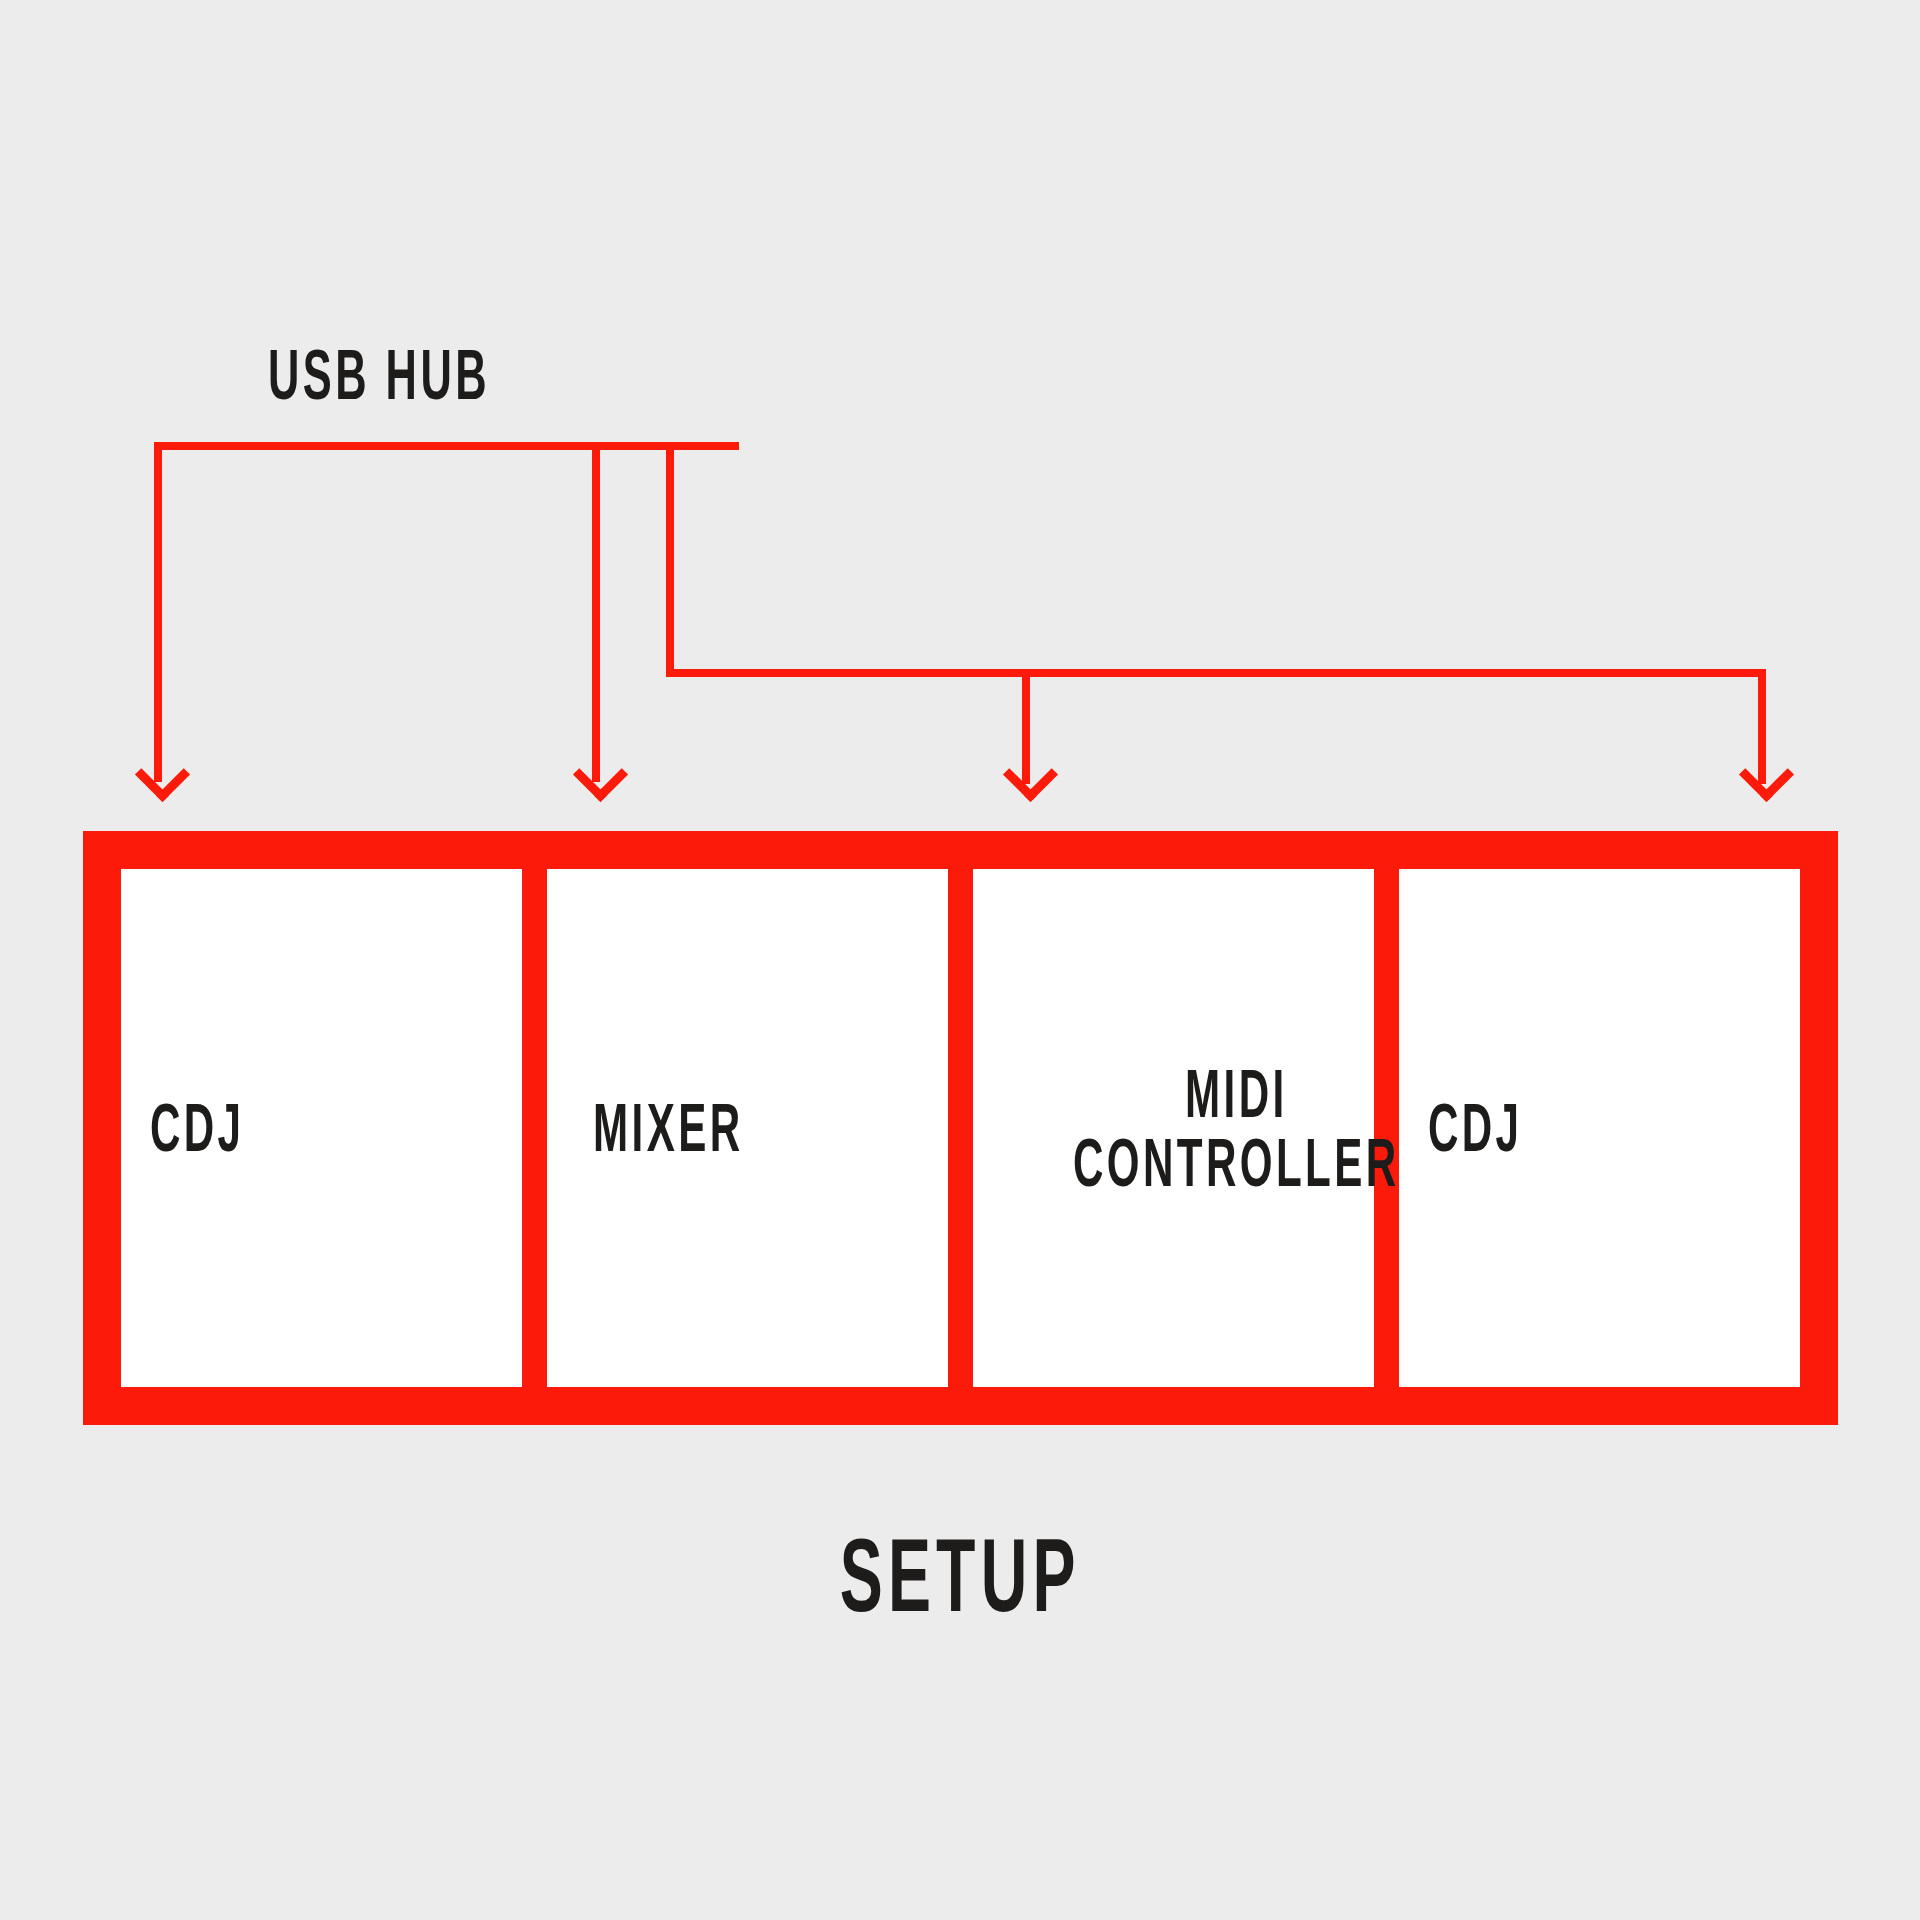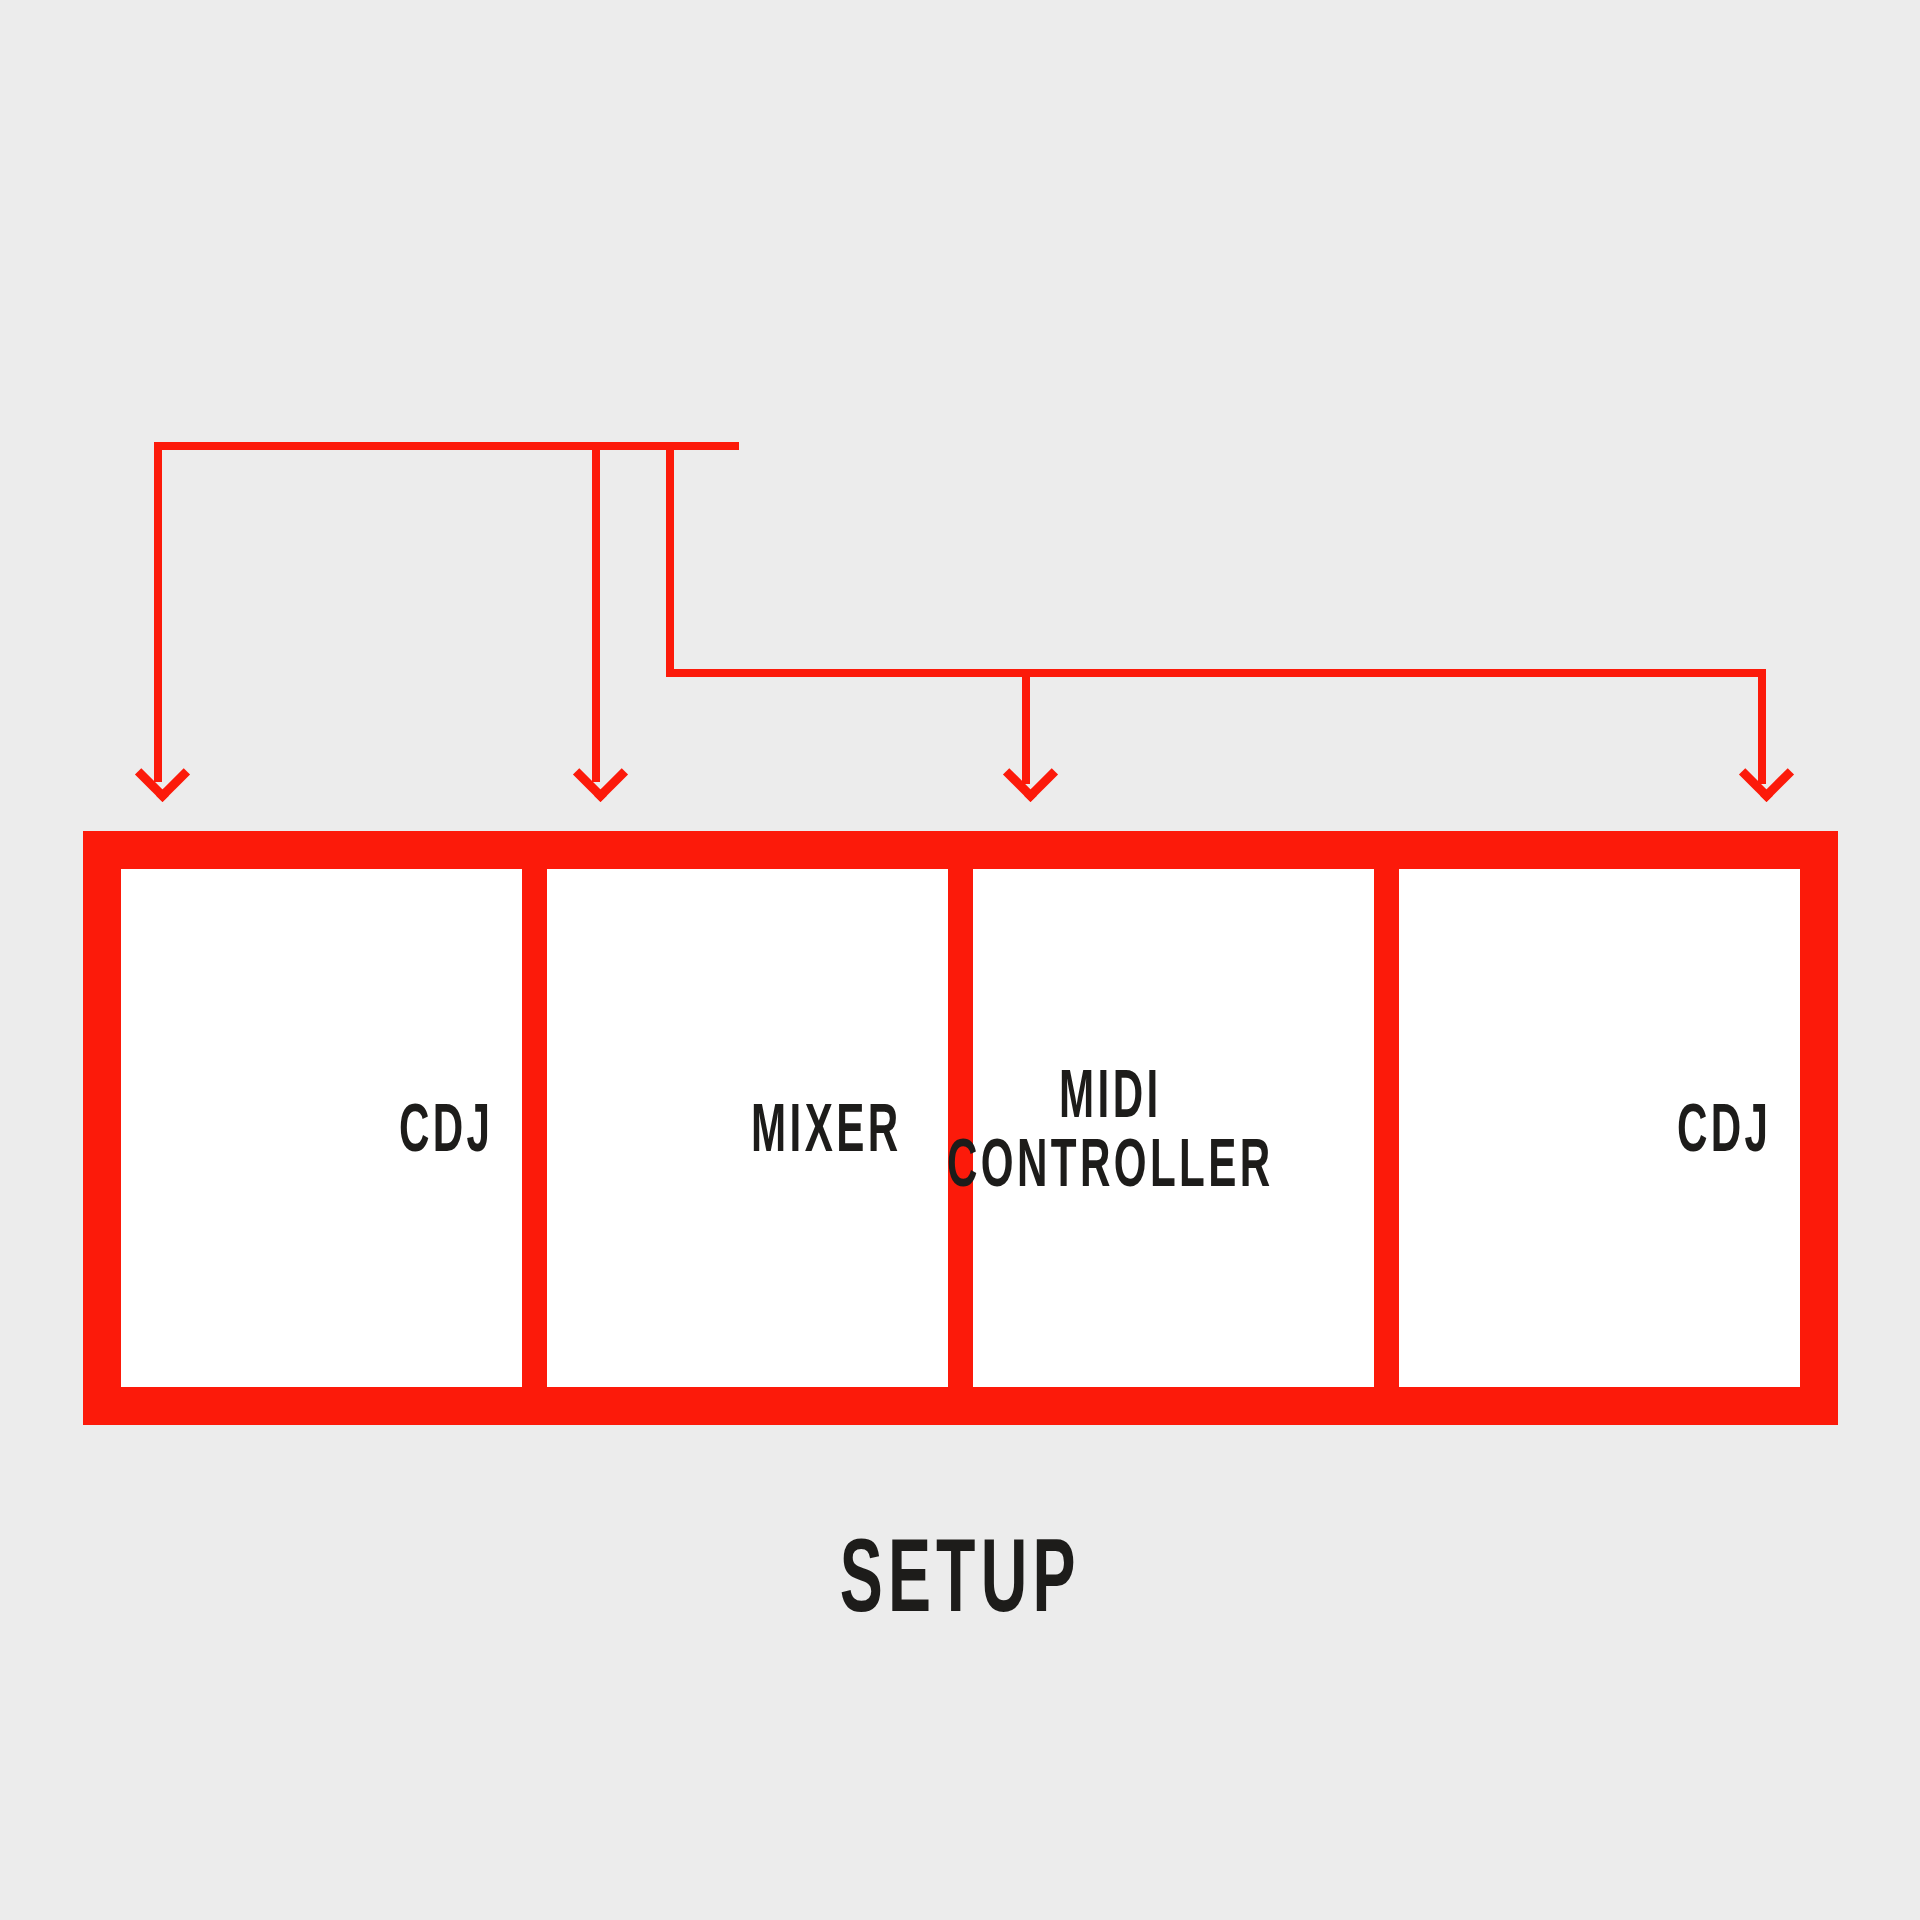--- a/index.html
+++ b/index.html
@@ -48,39 +48,42 @@
     display:flex;align-items:center;justify-content:center;
     font-size:65px;
   }
   
   #setup-box{
     position:absolute;left:83px;top:831px;width:1755px;height:594px;
     background:var(--red);
   }
   .cell{
     position:absolute;top:38px;width:401px;height:518px;background:#ffffff;
-    display:flex;align-items:center;justify-content:flex-end;
+    display:flex;align-items:center;justify-content:flex-start;
     font-size:68px;
   }
   #cell-0{left:38px;}
   #cell-1{left:464px;}
   #cell-2{left:890px;}
   #cell-3{left:1316px;}
   
   #diagram-title{
     position:absolute;left:0;top:1520px;width:1920px;height:110px;
     display:flex;align-items:center;justify-content:center;
     font-size:104px;
   }
 </style>
 </head>
 <body>
 
 <div id="canvas">
 
+  <div id="usb-hub-label">
+    <span class="cond">USB HUB</span>
+  </div>
 
   <div class="line" style="left:154px;top:442px;width:585px;height:8px;"></div>
 
   <div class="line" style="left:154px;top:442px;width:8px;height:340px;"></div>
   <div class="arrowhead" style="left:143px;top:755px;"></div>
 
   <div class="line" style="left:592px;top:442px;width:8px;height:340px;"></div>
   <div class="arrowhead" style="left:581px;top:755px;"></div>
 
   <div class="line" style="left:666px;top:442px;width:8px;height:235px;"></div>

